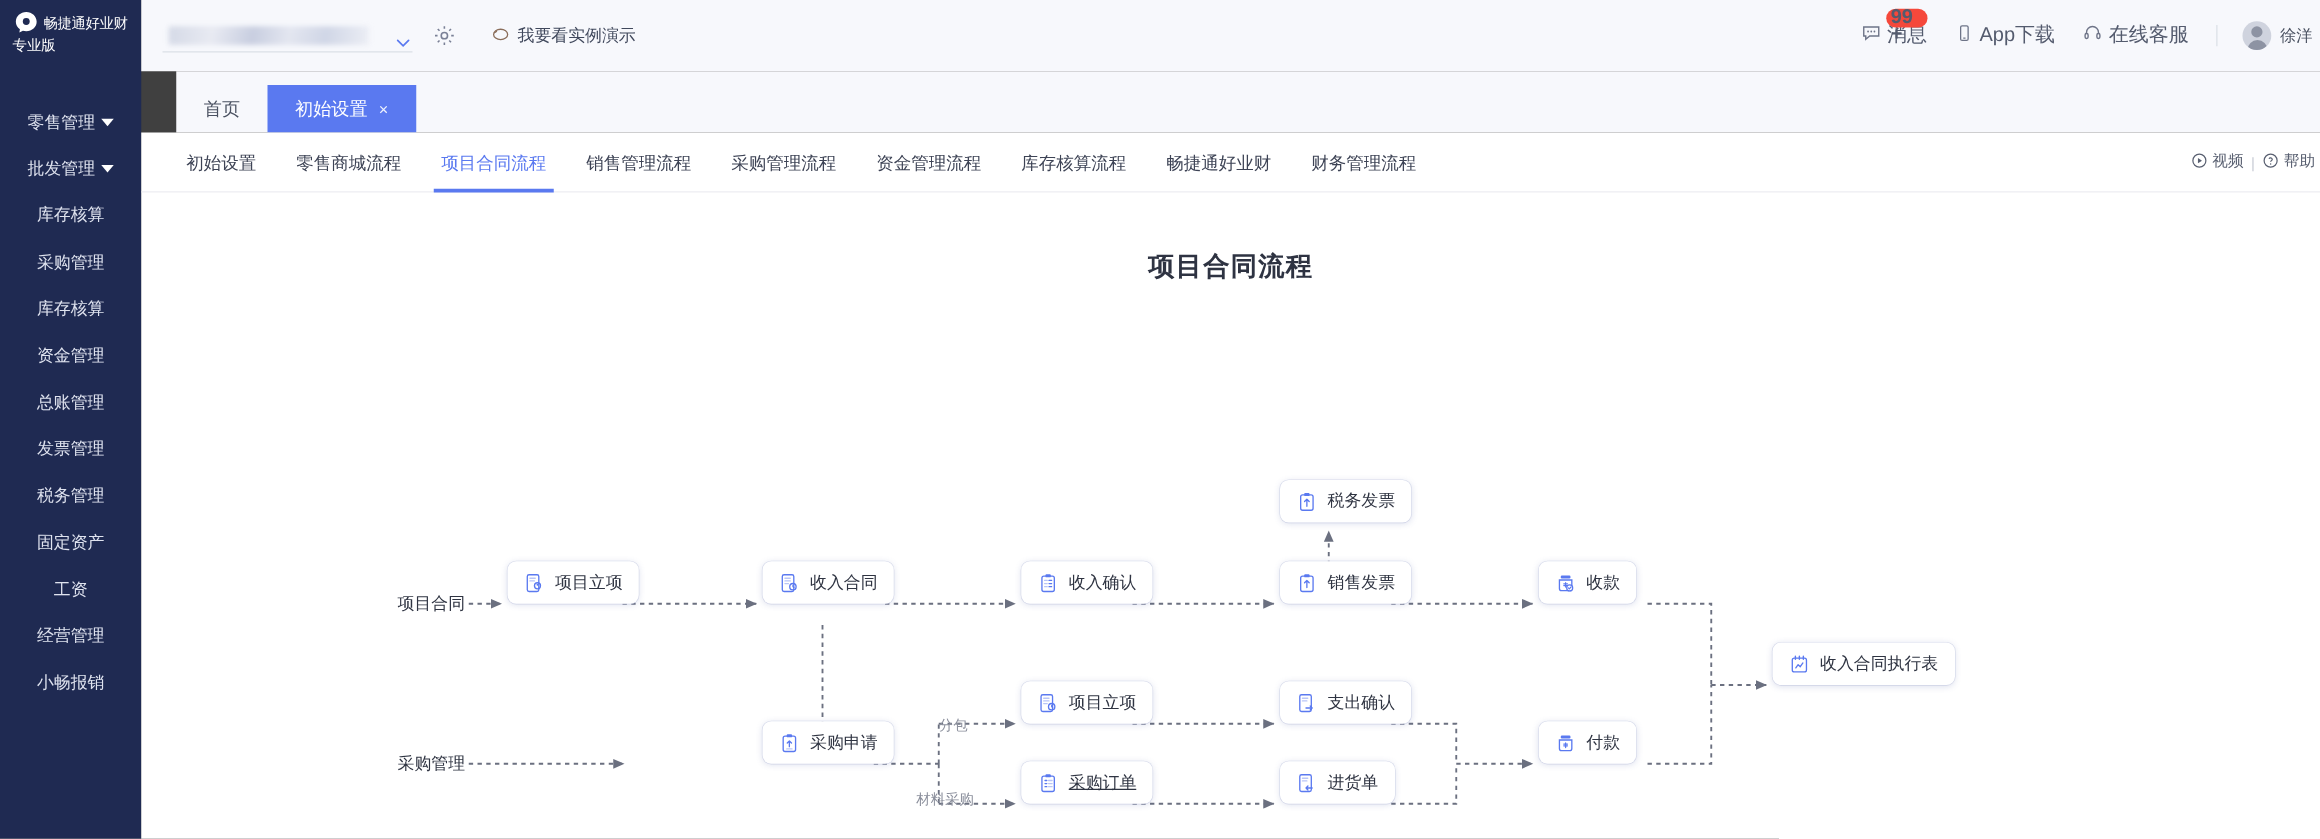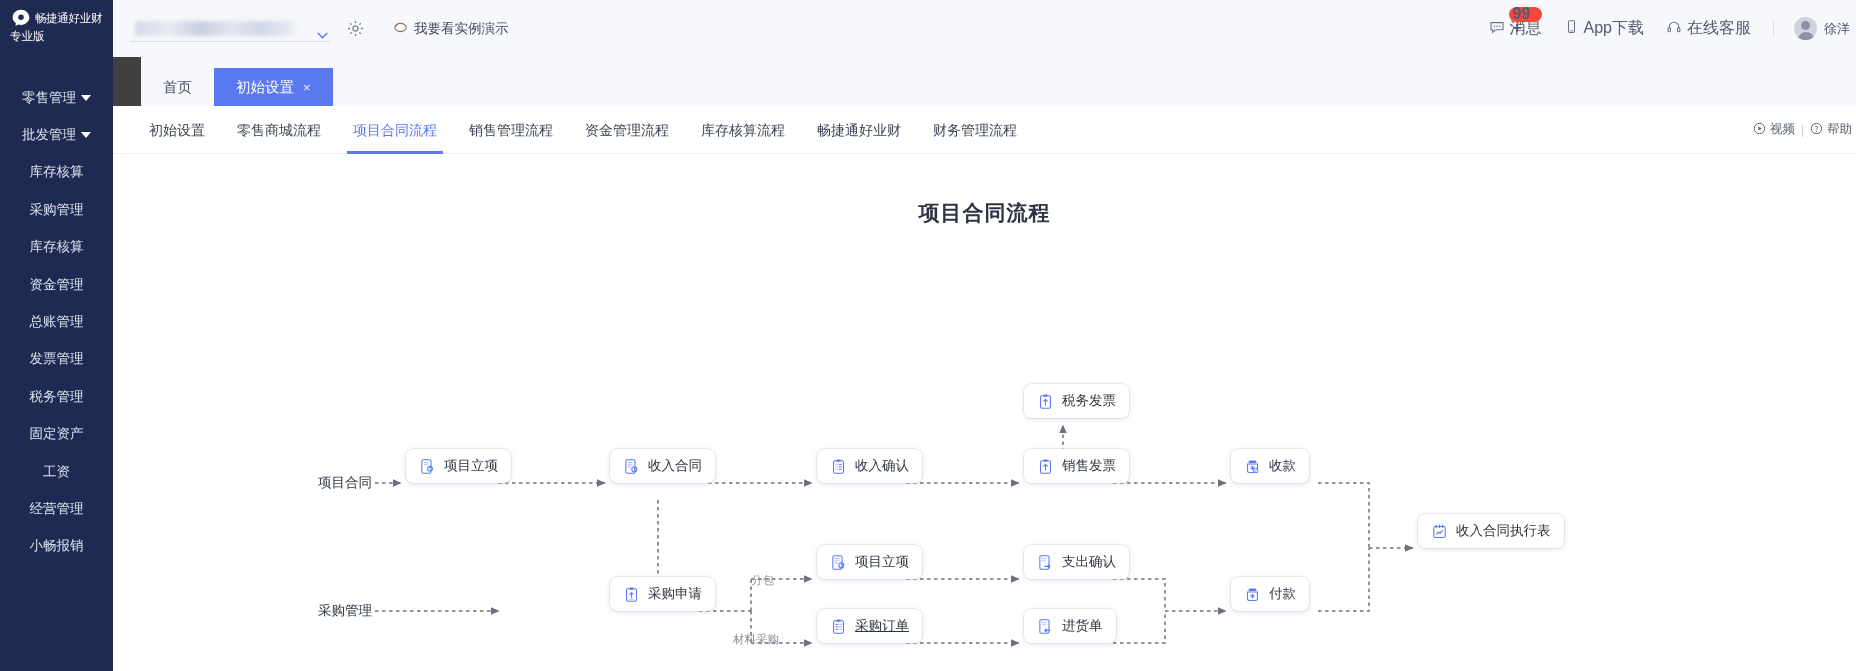--- a/index.html
+++ b/index.html
@@ -242,20 +242,21 @@
         <span class="close">×</span>
       </div>
     </div>
 
   <section class="panel">
     <div class="subtabs">
       <div class="subtab">初始设置</div>
         <div class="subtab">零售商城流程</div>
         <div class="subtab active">项目合同流程</div>
         <div class="subtab">销售管理流程</div>
+        <div class="subtab">采购管理流程</div>
         <div class="subtab">资金管理流程</div>
         <div class="subtab">库存核算流程</div>
         <div class="subtab">畅捷通好业财</div>
         <div class="subtab">财务管理流程</div>
         <div class="subtabs-right">
         <div class="sright">
           <span>
             <svg viewBox="0 0 16 16" width="13" height="13" fill="none" stroke="#585f70" stroke-width="1.2">
                 <circle cx="8" cy="8" r="6.4"></circle>
                 <path d="M6.6 5.4l4 2.6-4 2.6z" fill="#585f70" stroke="none"></path>

